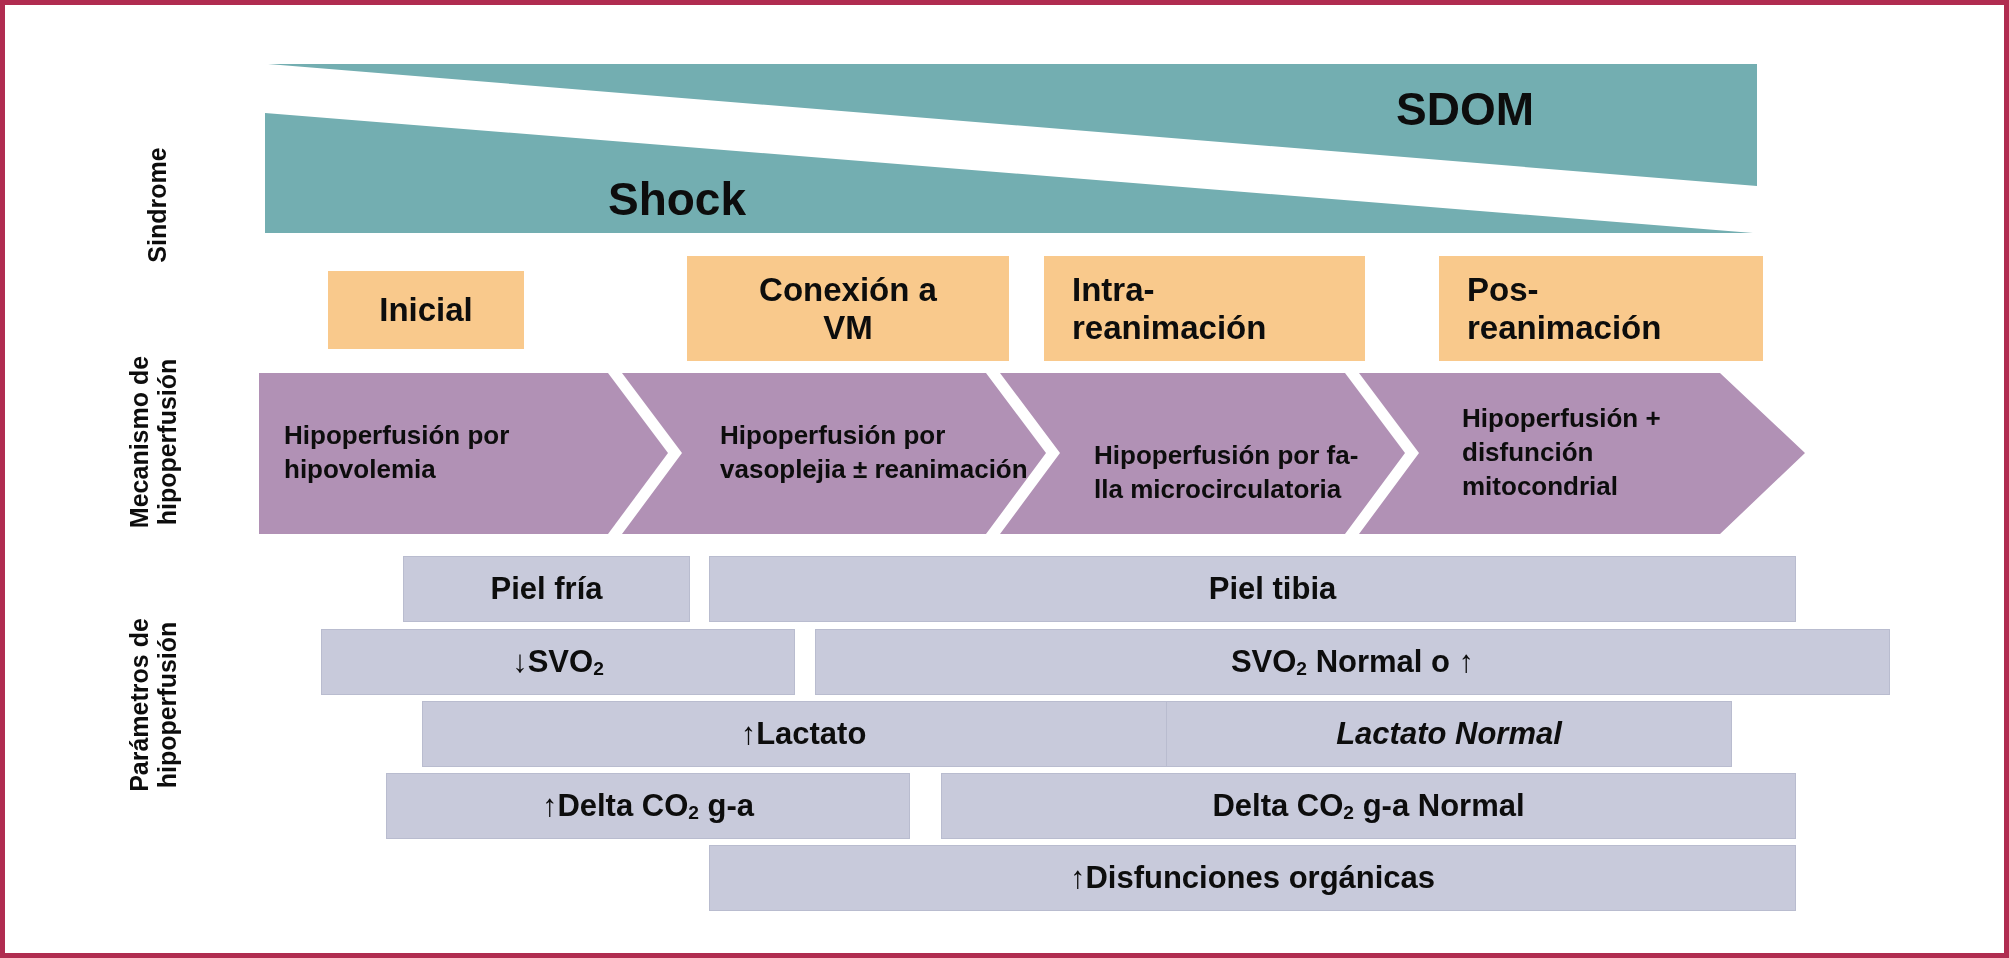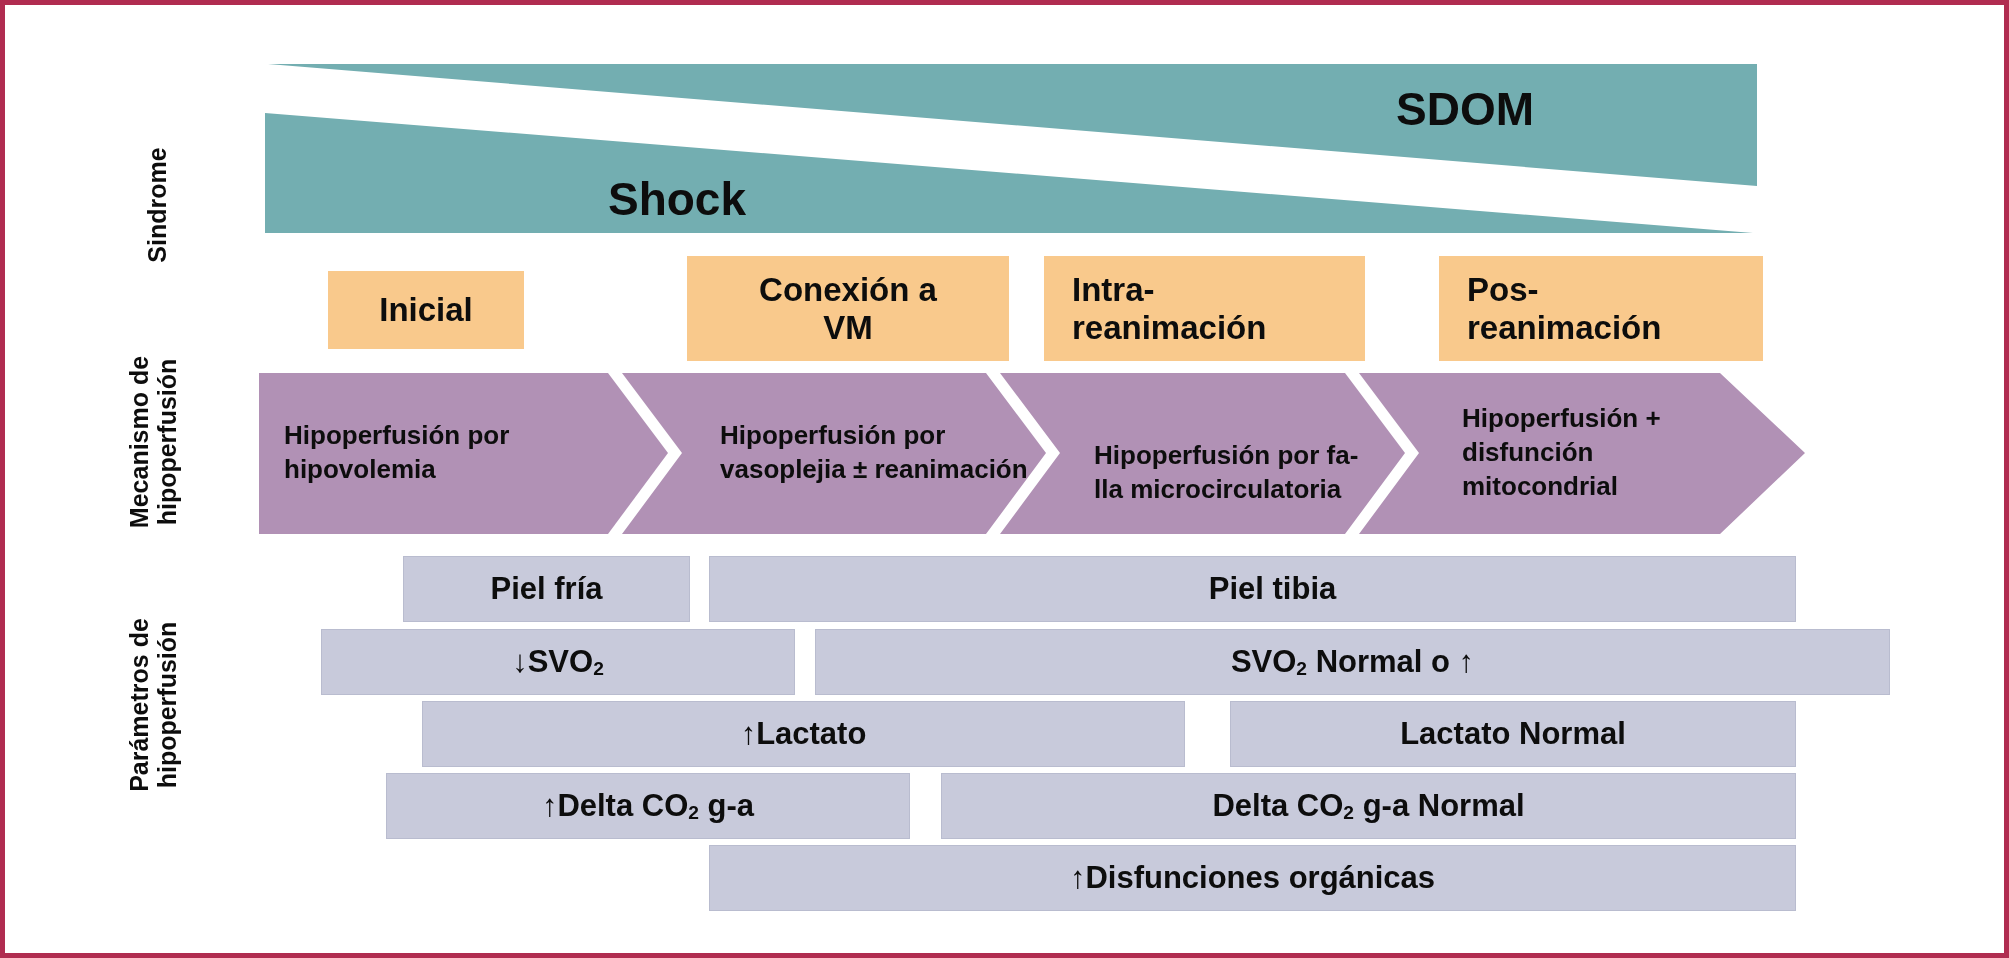--- a/index.html
+++ b/index.html
@@ -120,21 +120,21 @@
   <div class="bar" style="left:300px; top:624px; width:474px;">
     <span><span>↓SVO</span><span class="sub">2</span></span>
   </div>
   <div class="bar" style="left:794px; top:624px; width:1075px;">
     <span><span>SVO</span><span class="sub">2</span><span> Normal o ↑</span></span>
   </div>
 
   <div class="bar" style="left:401px; top:696px; width:763px;">
     <span><span>↑Lactato</span></span>
   </div>
-  <div class="bar" style="left:1209px; top:696px; width:566px;">
+  <div class="bar" style="left:1145px; top:696px; width:566px;font-style:italic;">
     <span><span>Lactato Normal</span></span>
   </div>
 
   <div class="bar" style="left:365px; top:768px; width:524px;">
     <span><span>↑Delta CO</span><span class="sub">2</span><span> g-a</span></span>
   </div>
   <div class="bar" style="left:920px; top:768px; width:855px;">
     <span><span>Delta CO</span><span class="sub">2</span><span> g-a Normal</span></span>
   </div>
 

